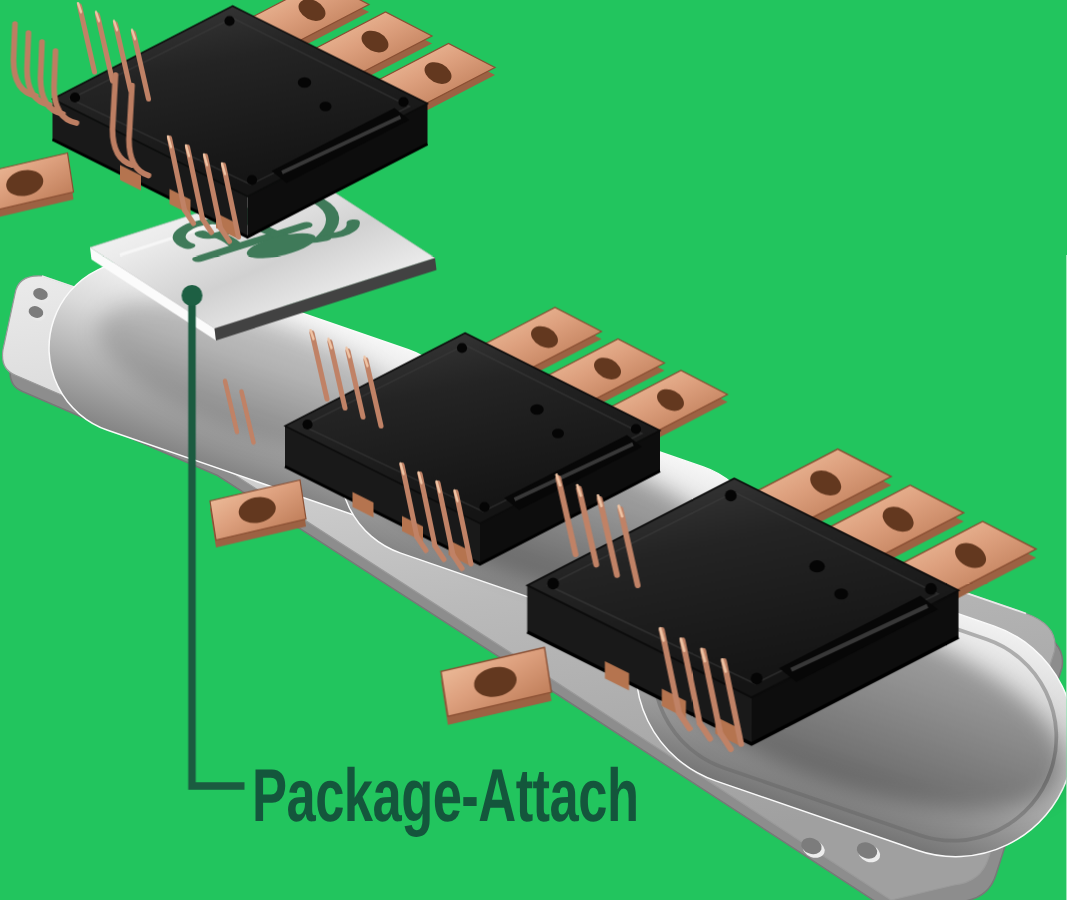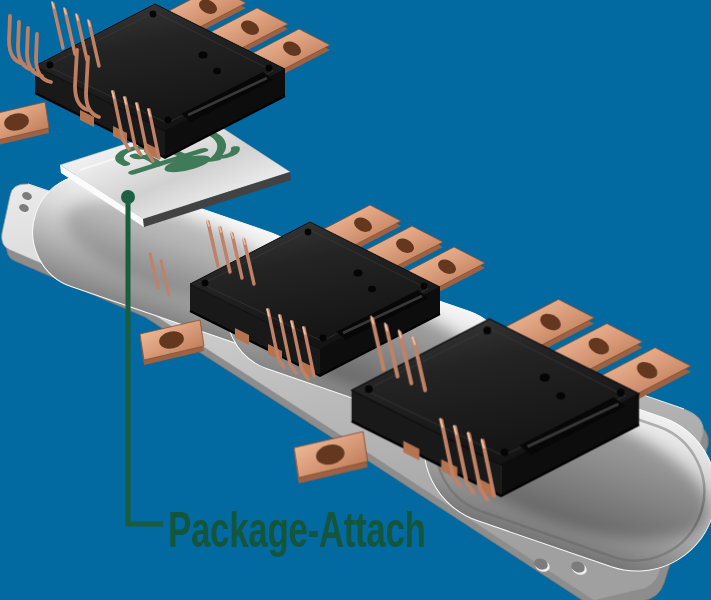--- a/index.html
+++ b/index.html
@@ -1,19 +1,19 @@
 <!DOCTYPE html>
 <html><head>
 <meta charset="utf-8">
 <style>
   html,body{margin:0;padding:0;background:#ffffff;}
   .stage{
     position:relative;
     width:711px;height:600px;
-    background:#0369a1;
+    background:#22c55e;
     overflow:hidden;
     font-family:"Liberation Sans",sans-serif;
   }
   svg{display:block;}
   text.callout-label{
     font-family:"Liberation Sans",sans-serif;
     font-weight:700;
     letter-spacing:-0.5px;
   }
 </style>

